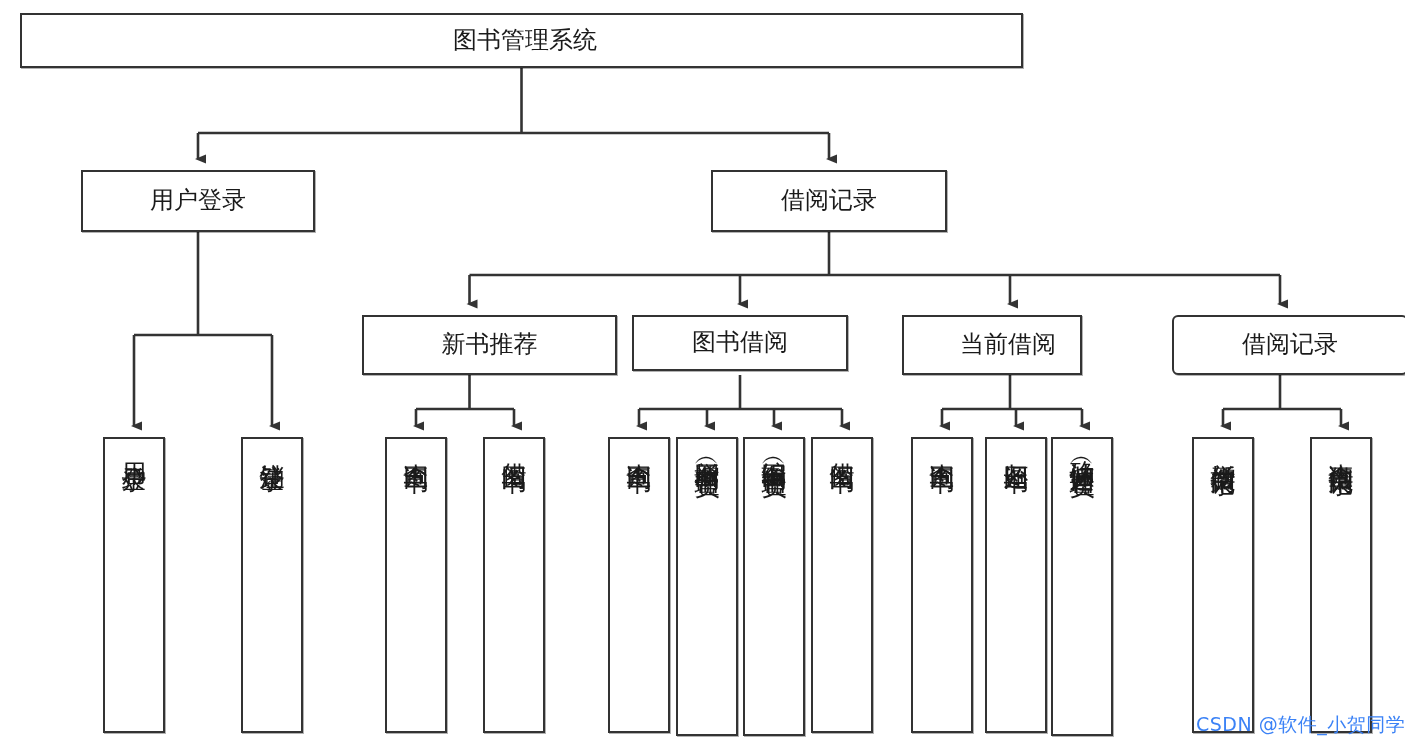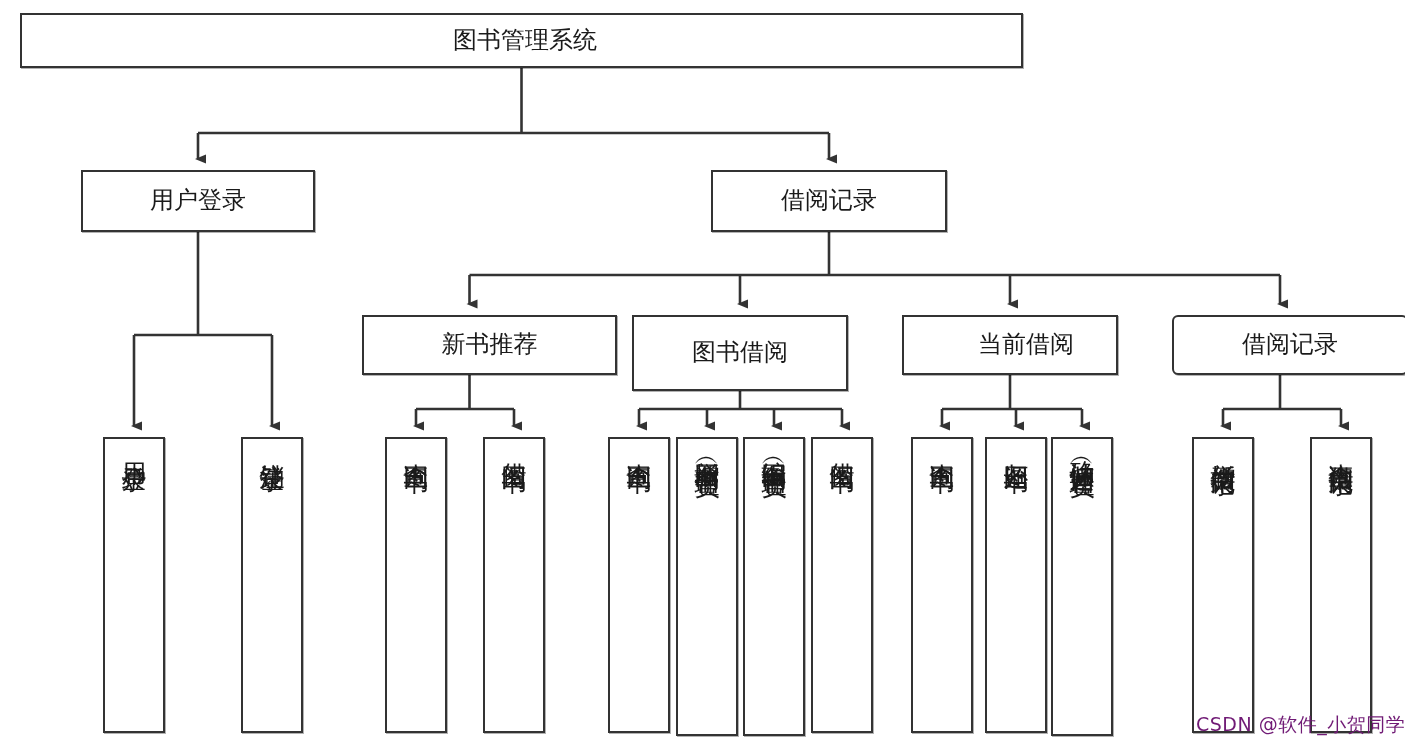--- a/index.html
+++ b/index.html
@@ -58,21 +58,21 @@
     padding-top: 4px;
   }
   .node.vert.tall .label {
     padding-top: 2px;
   }
   .watermark {
     position: absolute;
     left: 1196px;
     top: 712px;
     font-size: 19px;
-    color: #701a75;
+    color: #3b82f6;
     white-space: nowrap;
     letter-spacing: 0.5px;
   }
 </style>
 </head>
 <body>
 
 <div id="canvas">
 
   <svg id="edges" viewBox="0 0 1405 747">
@@ -124,24 +124,24 @@
       </div>
       <div class="node horiz" style="left: 81px; top: 170px; width: 234px; height: 62px;">
         <span class="label">用户登录</span>
       </div>
       <div class="node horiz" style="left: 711px; top: 170px; width: 236px; height: 62px;">
         <span class="label">借阅记录</span>
       </div>
       <div class="node horiz" style="left: 362px; top: 315px; width: 255px; height: 60px;">
         <span class="label">新书推荐</span>
       </div>
-      <div class="node horiz" style="left: 632px; top: 315px; width: 216px; height: 76px; justify-content: center;">
+      <div class="node horiz" style="left: 632px; top: 315px; width: 216px; height: 56px; justify-content: center;">
         <span class="label">图书借阅</span>
       </div>
-      <div class="node horiz" style="left: 902px; top: 315px; width: 216px; height: 60px; padding-left: 32px;">
+      <div class="node horiz" style="left: 902px; top: 315px; width: 180px; height: 60px; padding-left: 32px;">
         <span class="label">当前借阅</span>
       </div>
       <div class="node horiz" style="left: 1172px; top: 315px; width: 236px; height: 60px; border-radius: 6px;">
         <span class="label">借阅记录</span>
       </div>
       <div class="node vert" style="left: 103px; top: 437px; width: 62px; height: 296px;">
         <span class="label">用户登录</span>
       </div>
       <div class="node vert" style="left: 241px; top: 437px; width: 62px; height: 296px;">
         <span class="label">注销登录</span>

